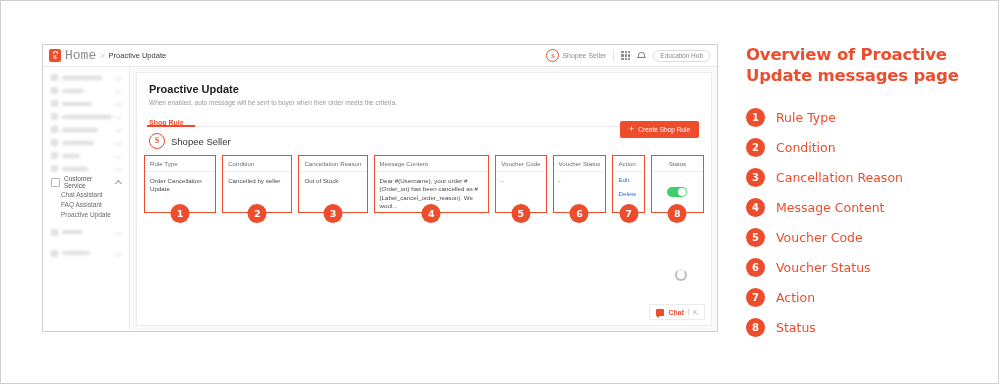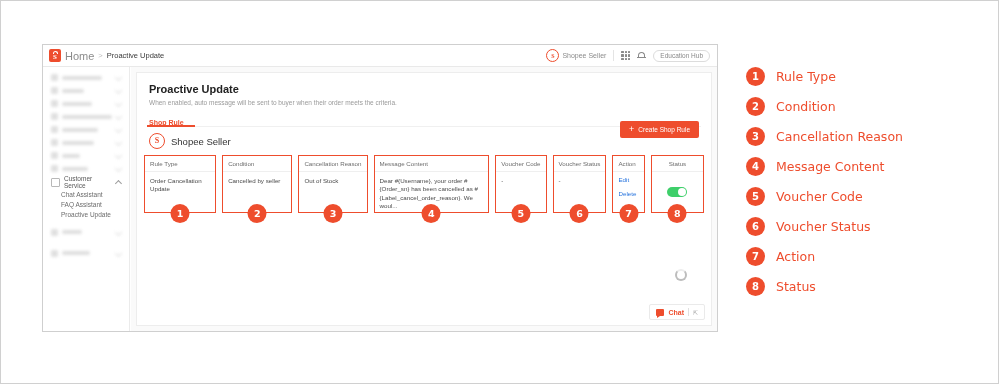--- a/index.html
+++ b/index.html
@@ -38,21 +38,21 @@
   }
   .shopee-logo:before{
     content:"";position:absolute;top:1.5px;left:3.5px;width:5px;height:3px;
     border:1.2px solid #fff;border-bottom:none;
     border-radius:3px 3px 0 0;box-sizing:border-box;
   }
   .shopee-logo span{
     color:#fff;font-size:7px;font-weight:bold;line-height:1;
     position:relative;top:2px;font-family:"Liberation Serif",serif;
   }
-  .crumb-home{font-size:11px;color:#8c8c8c;}
+  .crumb-home{font-size:13px;color:#8c8c8c;font-family:Liberation Mono, monospace;}
   .crumb-sep{font-size:7.5px;color:#bdbdbd;}
   .crumb-cur{font-size:7.5px;color:#3a3a3a;}
   .topbar-right{
     margin-left:auto;display:flex;align-items:center;gap:7px;padding-right:7px;
   }
   .seller-mark{display:flex;align-items:center;gap:3px;}
   .seller-ring{
     width:11px;height:11px;border-radius:50%;border:1.3px solid #ee4d2d;
     display:flex;align-items:center;justify-content:center;flex:none;
   }
@@ -445,20 +445,21 @@
           <div class="chat-div"></div>
           <div class="chat-exp">⇱</div>
         </div>
 
       </div>
     </div>
 
   </div>
 
   <div id="legend">
+    <div class="legend-title">Overview of Proactive Update messages page</div>
     <div class="legend-list">
       <div class="legend-row">
         <div class="legend-badge">1</div>
         <div class="legend-label">Rule Type</div>
       </div>
       <div class="legend-row">
         <div class="legend-badge">2</div>
         <div class="legend-label">Condition</div>
       </div>
       <div class="legend-row">

